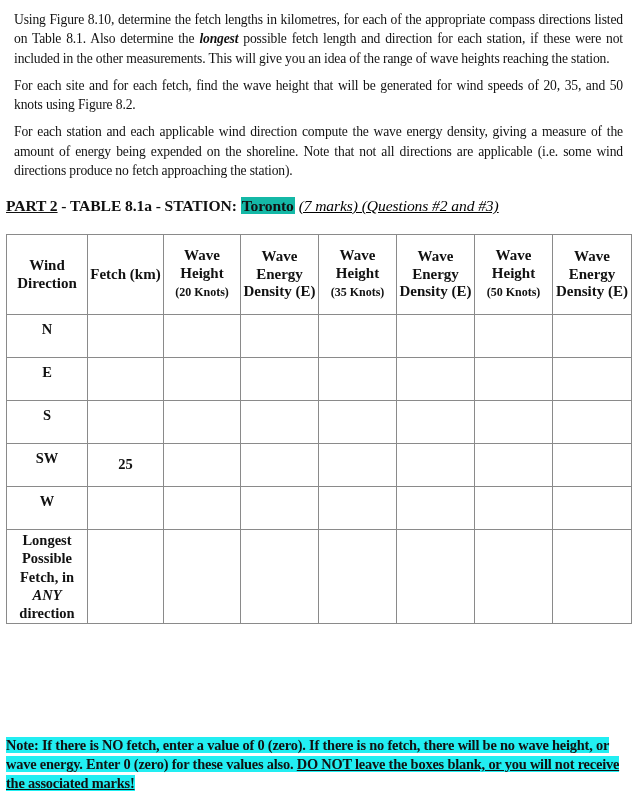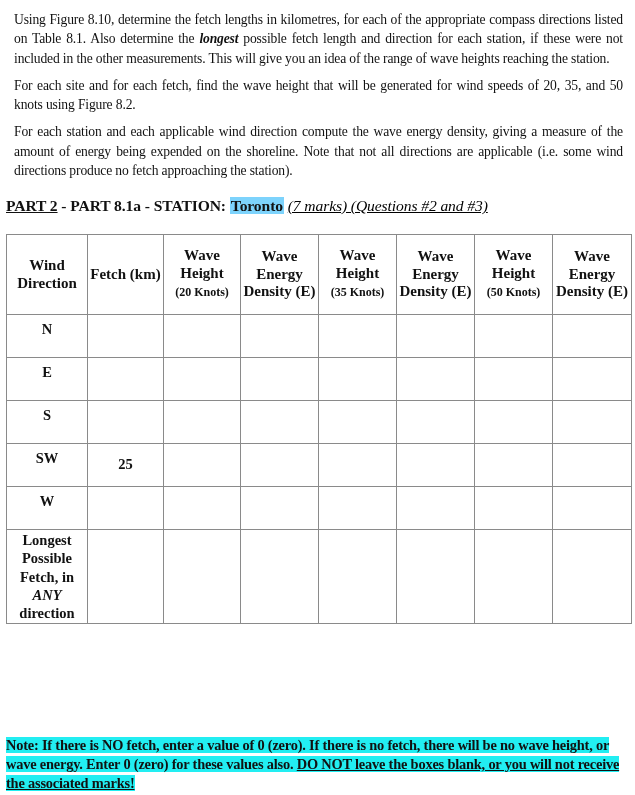--- a/index.html
+++ b/index.html
@@ -39,21 +39,21 @@
       top: 197px;
       font-size: 15.6px;
       font-weight: bold;
       white-space: nowrap;
       letter-spacing: -0.1px;
     }
     .part-title .part-label {
       text-decoration: underline;
     }
     .part-title .station {
-      background: #7dd3fc;
+      background: #14b8a6;
       padding: 0 1px;
     }
     .part-title .marks {
       color: #000000;
       font-style: italic;
       font-weight: normal;
       text-decoration: underline;
     }
     table.data-table {
       position: absolute;
@@ -123,21 +123,21 @@
 </head>
 <body>
 
 <div class="intro">
   <p><span>Using Figure 8.10, determine the fetch lengths in kilometres, for each of the appropriate compass directions listed on Table 8.1.  Also determine the </span><span class="em-b">longest</span><span> possible fetch length and direction for each station, if these were not included in the other measurements.  This will give you an idea of the range of wave heights reaching the station.</span></p>
   <p>For each site and for each fetch, find the wave height that will be generated for wind speeds of 20, 35, and 50 knots using Figure 8.2.</p>
   <p>For each station and each applicable wind direction compute the wave energy density, giving a measure of the amount of energy being expended on the shoreline. Note that not all directions are applicable (i.e. some wind directions produce no fetch approaching the station).</p>
 </div>
 
 <div class="part-title">
-  <span class="part-label">PART 2</span><span> - PART 8.1a - STATION: </span><span class="station">Toronto</span> <span class="marks">(7 marks) (Questions #2 and #3)</span>
+  <span class="part-label">PART 2</span><span> - TABLE 8.1a - STATION: </span><span class="station">Toronto</span> <span class="marks">(7 marks) (Questions #2 and #3)</span>
 </div>
 
 <table class="data-table">
   <colgroup>
     <col style="width:81px">
     <col style="width:76px">
     <col style="width:77px">
     <col style="width:78px">
     <col style="width:78px">
     <col style="width:78px">

